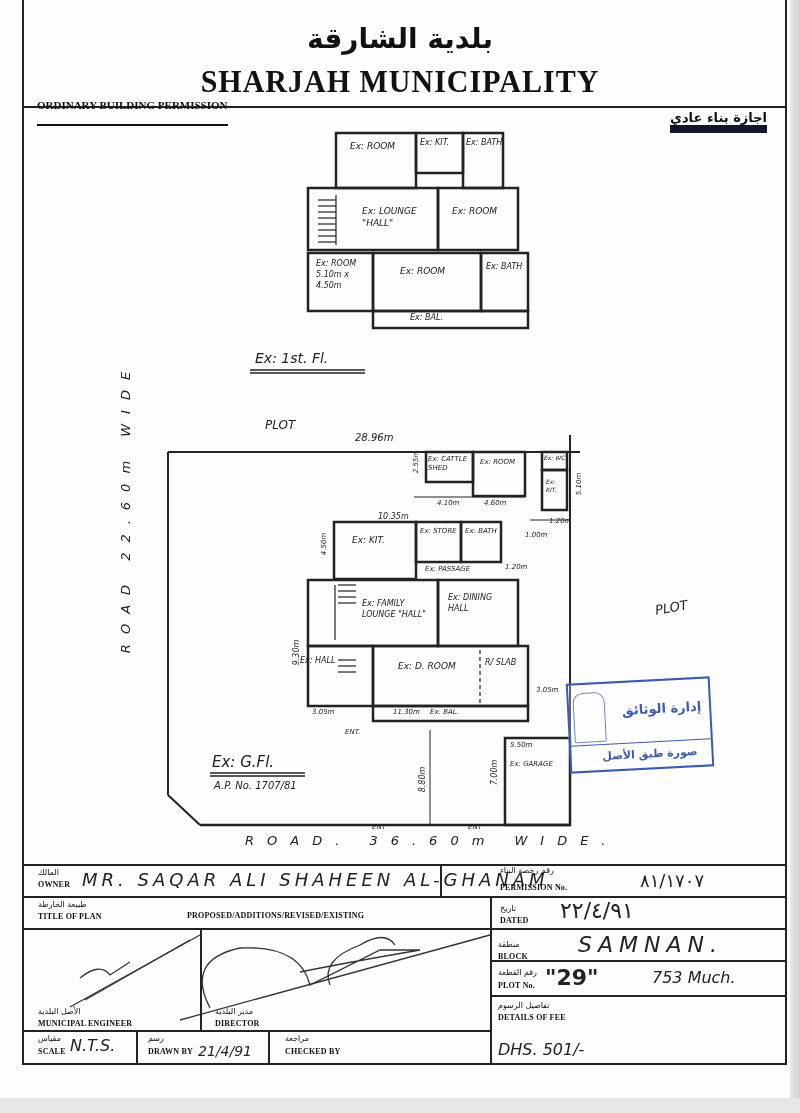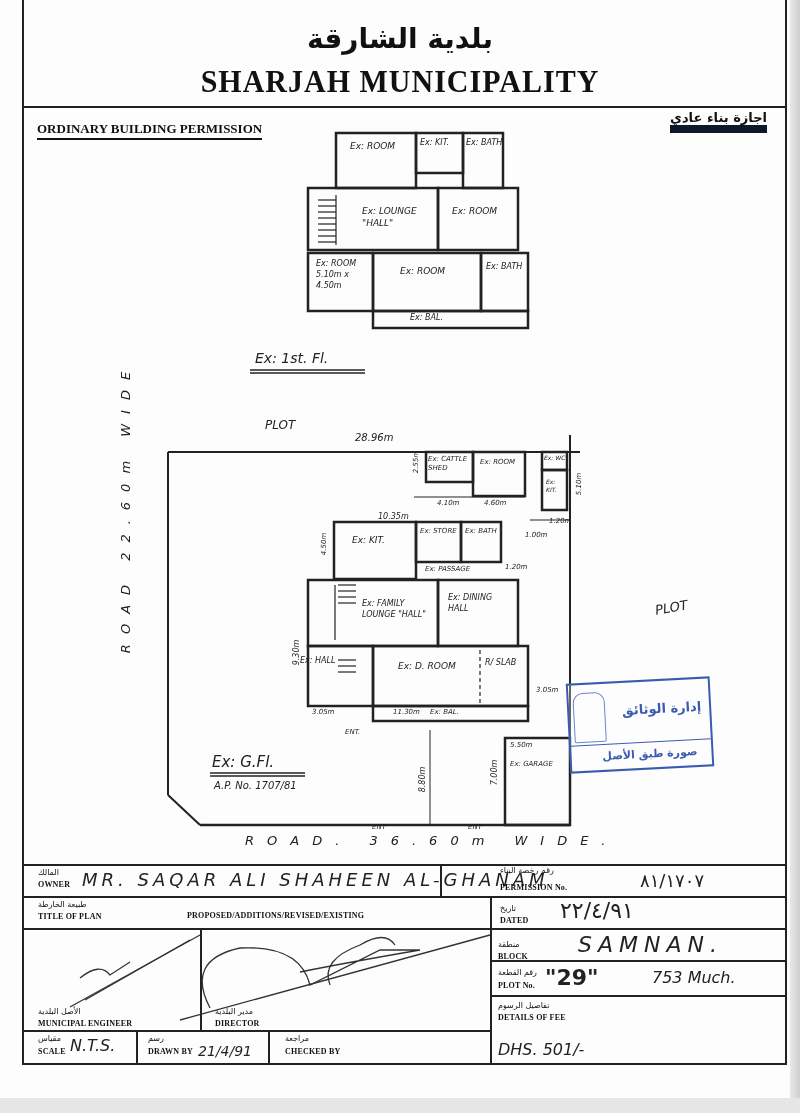--- a/index.html
+++ b/index.html
@@ -4,21 +4,21 @@
 <style>
   html, body { margin:0; padding:0; background:#f4f4f4; }
   body { width:800px; height:1113px; position:relative; overflow:hidden; font-family:"Liberation Serif", serif; }
   .page { position:absolute; left:0; top:0; width:800px; height:1113px; background:#fdfdfd; }
   .right-shadow { position:absolute; left:790px; top:0; width:10px; height:1113px; background:linear-gradient(to right,#e8e8e8,#cfcfcf); }
   .bottom-shadow { position:absolute; left:0; top:1098px; width:800px; height:15px; background:#e6e6e6; }
   .frame { position:absolute; left:22px; top:0; width:765px; height:1065px; border-left:2px solid #222; border-right:2px solid #222; border-bottom:2px solid #222; box-sizing:border-box; }
   .header-arabic { position:absolute; left:0; width:800px; top:22px; text-align:center; font-family:"DejaVu Sans", sans-serif; font-size:28px; font-weight:bold; color:#111; letter-spacing:2px; direction:rtl; }
   .header-en { position:absolute; left:0; width:800px; top:64px; text-align:center; font-family:"Liberation Serif", serif; font-size:30px; font-weight:bold; color:#111; letter-spacing:1px; transform:scaleY(1.05); }
   .hline { position:absolute; background:#222; }
-  .perm-en { position:absolute; left:37px; top:121px; font-family:"Liberation Serif", serif; font-weight:bold; font-size:13px; color:#111; border-bottom:2px solid #111; padding-bottom:1px; }
+  .perm-en { position:absolute; left:37px; top:99px; font-family:"Liberation Serif", serif; font-weight:bold; font-size:11px; color:#111; border-bottom:2px solid #111; padding-bottom:13px; }
   .perm-ar { position:absolute; right:33px; top:110px; font-family:"DejaVu Sans", sans-serif; font-weight:bold; font-size:13px; color:#111; direction:rtl; border-bottom:8px solid #0f172a; }
   .hand { font-family:"DejaVu Sans", sans-serif; font-style:italic; color:#222; position:absolute; white-space:nowrap; }
   svg.plan { position:absolute; left:0; top:0; }
   .stamp { position:absolute; left:568px; top:680px; width:144px; height:90px; border:2px solid #3b5bb0; box-sizing:border-box; transform:rotate(-3deg); color:#3b5bb0; font-family:"DejaVu Sans", sans-serif; background:rgba(255,255,255,0.3); }
   .stamp .logo { position:absolute; left:4px; top:8px; width:30px; height:48px; border:1px solid #6a86c8; border-radius:10px 10px 2px 2px; }
   .stamp .t1 { position:absolute; right:8px; top:20px; font-size:13px; font-weight:bold; direction:rtl; }
   .stamp .div { position:absolute; left:0; right:0; top:60px; border-top:1.5px solid #3b5bb0; }
   .stamp .t2 { position:absolute; right:14px; top:66px; font-size:11px; font-weight:bold; direction:rtl; }
   .tb-label-ar { font-family:"DejaVu Sans", sans-serif; font-size:8px; color:#111; position:absolute; direction:rtl; }
   .tb-label { font-family:"Liberation Serif", serif; font-weight:bold; font-size:8px; color:#111; position:absolute; letter-spacing:0.2px; }

